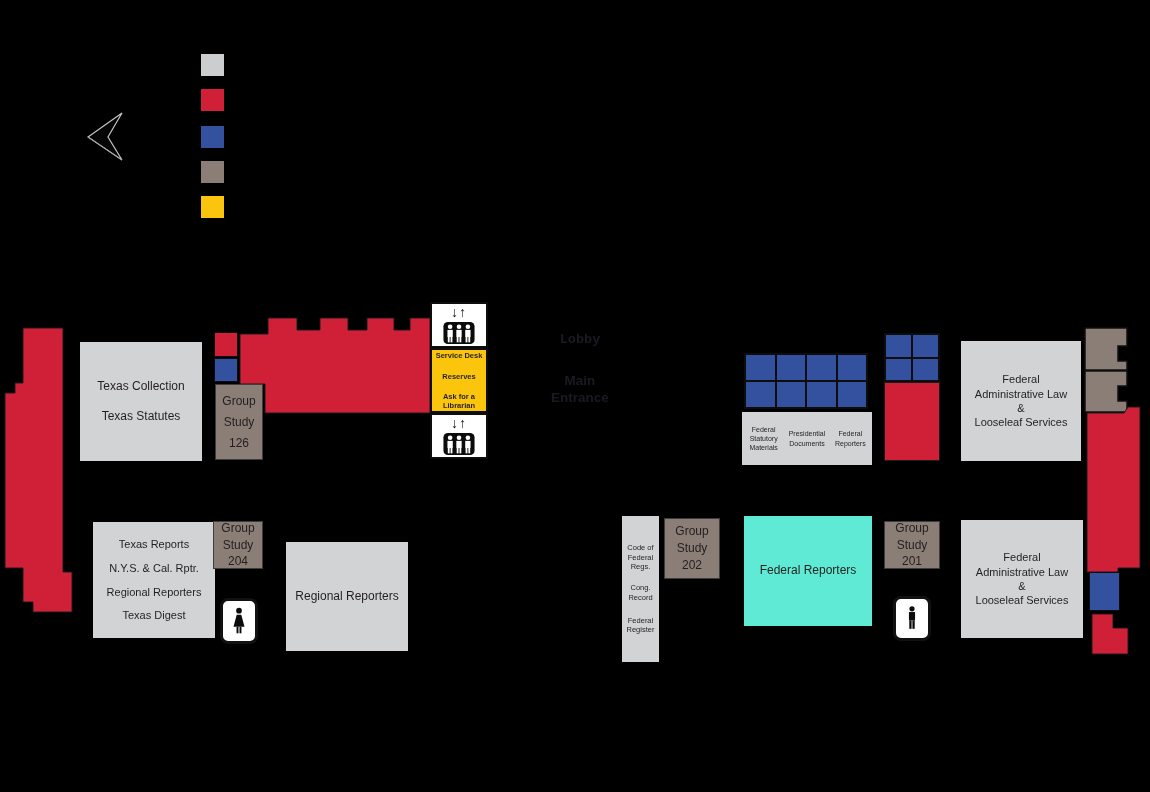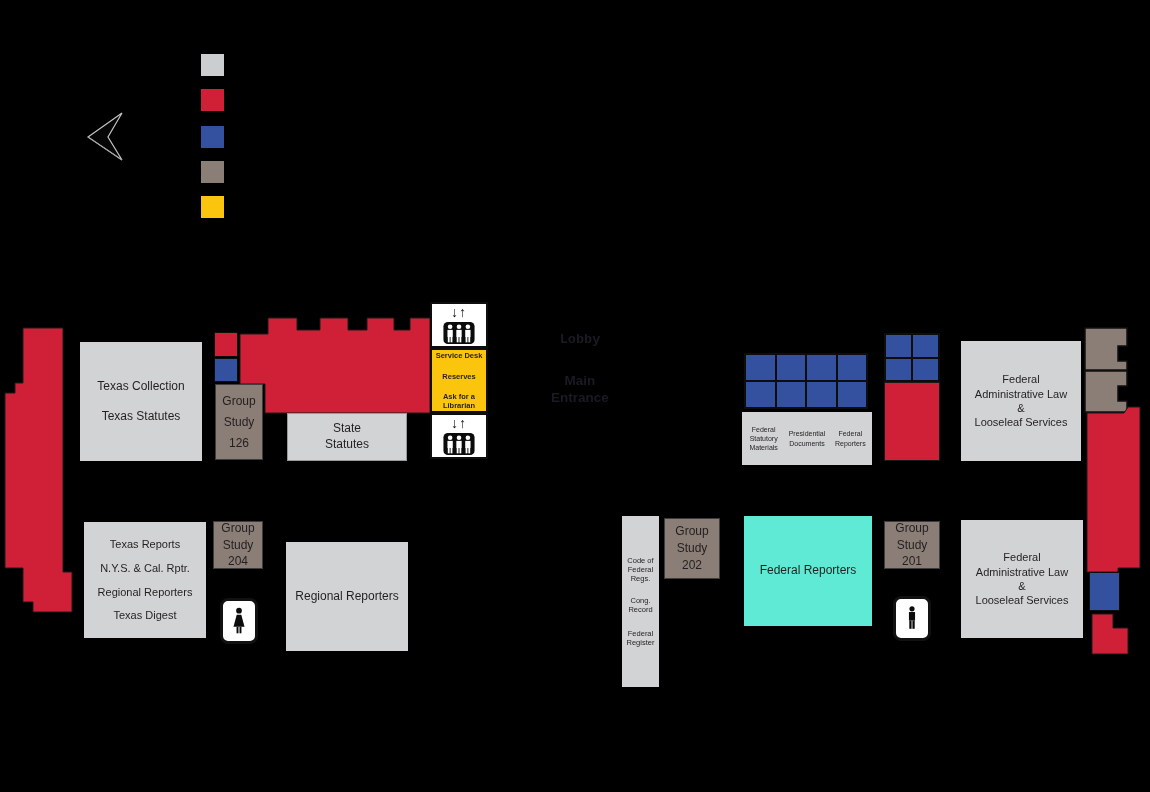--- a/index.html
+++ b/index.html
@@ -74,24 +74,20 @@
 
   <div class="abs" style="left: 214px; top: 332px; width: 24px; height: 25px; border: 1px solid rgb(13, 13, 13); background-color: rgb(208, 32, 56);"></div>
   <div class="abs" style="left: 214px; top: 358px; width: 24px; height: 24px; border: 1px solid rgb(13, 13, 13); background-color: rgb(52, 81, 160);"></div>
 
   <div class="box gs gs-tall dark-border" style="left: 215px; top: 384px; width: 48px; height: 76px; background-color: rgb(139, 126, 119);">
     <span>Group</span>
     <span>Study</span>
     <span>126</span>
   </div>
 
-  <div class="box lbl-md gray-border" style="left: 287px; top: 413px; width: 120px; height: 48px; background-color: rgb(209, 211, 212);">
-    <span>State</span>
-    <span>Statutes</span>
-  </div>
 
   <div class="icon-box" style="left:430px;top:302px;width:58px;height:46px;">
     <div class="ev-arrows"><span>↓</span><span>↑</span></div>
     <svg width="32" height="24" viewBox="0 0 36 26">
       <rect x="0.5" y="0.5" width="35" height="25" rx="5" fill="#0b0b0b"></rect>
       <g fill="#fff">
         <circle cx="8" cy="6" r="2.6"></circle>
           <rect x="5" y="9.5" width="6" height="8"></rect>
           <rect x="5.4" y="17.5" width="2.1" height="6"></rect>
           <rect x="8.5" y="17.5" width="2.1" height="6"></rect>
@@ -178,21 +174,21 @@
   </div>
   <div class="abs" style="left: 884px; top: 382px; width: 56px; height: 79px; border: 1px solid rgb(26, 26, 26); background-color: rgb(208, 32, 56);"></div>
 
   <div class="box lbl-sm" style="left: 961px; top: 341px; width: 120px; height: 120px; background-color: rgb(209, 211, 212);">
     <span>Federal</span>
     <span>Administrative Law</span>
     <span>&amp;</span>
     <span>Looseleaf Services</span>
   </div>
 
-  <div class="box lbl-sm" style="left: 84px; top: 522px; width: 122px; height: 116px; justify-content: space-evenly; padding: 6px 0px; background-color: rgb(209, 211, 212);">
+  <div class="box lbl-sm" style="left: 93px; top: 522px; width: 122px; height: 116px; justify-content: space-evenly; padding: 6px 0px; background-color: rgb(209, 211, 212);">
     <span>Texas Reports</span>
     <span>N.Y.S. &amp; Cal. Rptr.</span>
     <span>Regional Reporters</span>
     <span>Texas Digest</span>
   </div>
 
   <div class="box gs dark-border" style="left: 213px; top: 521px; width: 50px; height: 48px; background-color: rgb(139, 126, 119);">
     <span>Group</span>
     <span>Study</span>
     <span>204</span>
@@ -207,21 +203,21 @@
         <rect x="17.8" y="32" width="3" height="10"></rect>
       </g>
     </svg>
   </div>
 
   <div class="box lbl-md" style="left: 286px; top: 542px; width: 122px; height: 109px; background-color: rgb(209, 211, 212);">
     <span>Regional Reporters</span>
   </div>
 
 
-  <div class="box lbl-xs" style="left: 622px; top: 516px; width: 37px; height: 171px; background-color: rgb(209, 211, 212);">
+  <div class="box lbl-xs" style="left: 622px; top: 516px; width: 37px; height: 146px; background-color: rgb(209, 211, 212);">
     <span>Code of</span>
     <span>Federal</span>
     <span>Regs.</span>
     <span class="gap12">Cong.</span>
     <span>Record</span>
     <span class="gap14">Federal</span>
     <span>Register</span>
   </div>
 
   <div class="box gs dark-border" style="left: 664px; top: 518px; width: 56px; height: 61px; background-color: rgb(139, 126, 119);">

